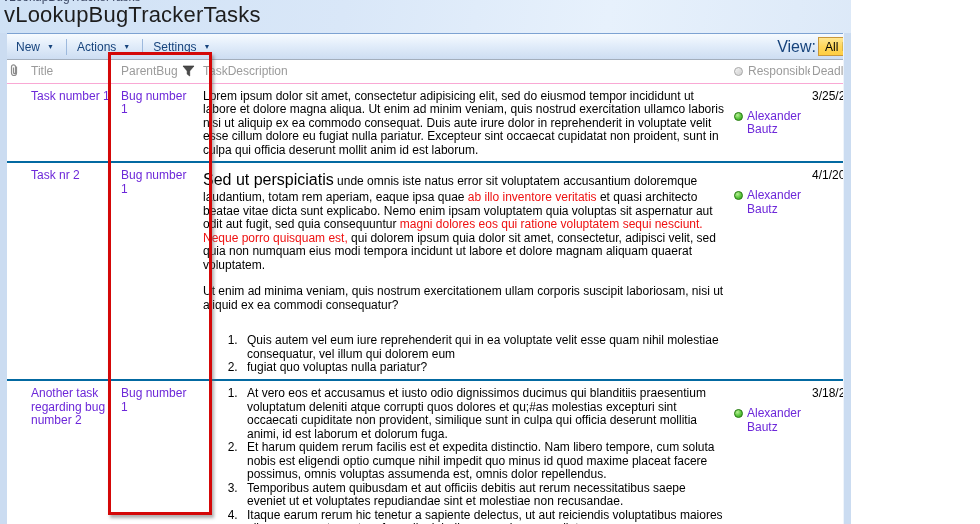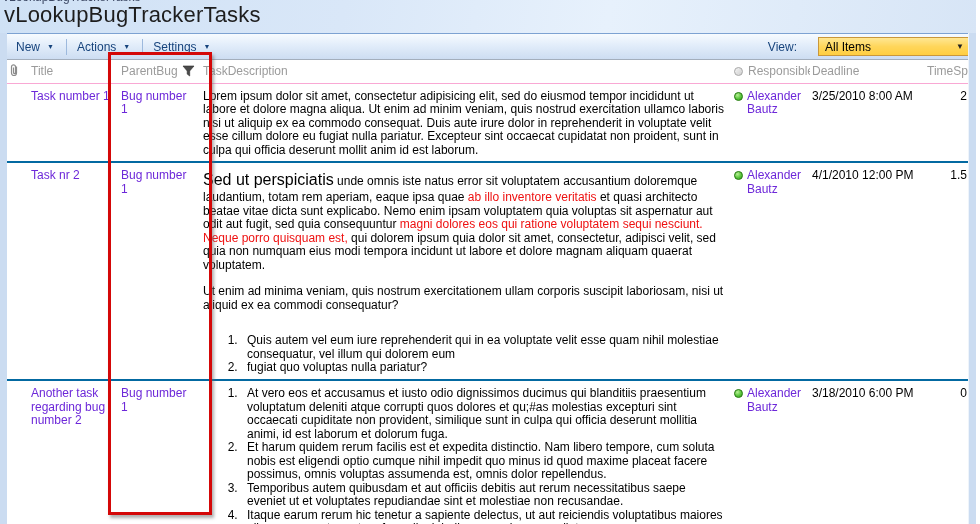--- a/index.html
+++ b/index.html
@@ -1,21 +1,21 @@
 <!DOCTYPE html>
 <html><head>
 <meta charset="utf-8">
 <style>
   html,body{margin:0;padding:0;}
   body{
     width:980px;height:524px;overflow:hidden;background:#fff;
     font-family:"Liberation Sans", sans-serif;
     -webkit-font-smoothing:antialiased;
   }
-  .page{position:relative;width:976px;height:524px;overflow:hidden;}
+  .page{position:relative;width:807px;height:524px;overflow:hidden;padding-left:44px;}
 
   
   .banner{
     position:absolute;top:0;left:0;width:980px;height:33px;overflow:hidden;
     background:linear-gradient(100deg,#cfe1f5 0%,#d9e7f8 35%,#e7f1fc 62%,#d7e5f6 100%);
   }
   .crop-text{position:absolute;top:-10px;left:3px;font-size:12px;color:#3e4a66;white-space:nowrap;}
   .page-title{
     position:absolute;top:2px;left:4px;margin:0;
     font-size:22px;font-weight:400;color:#1d1d1d;letter-spacing:.2px;
@@ -29,21 +29,21 @@
     display:flex;align-items:center;justify-content:space-between;
   }
   .menus{display:flex;align-items:center;height:100%;padding-left:6px;}
   .menu-item{
     display:flex;align-items:center;height:100%;padding:0 12px 0 10px;
     color:#16437c;font-size:12px;cursor:default;
   }
   .menu-item .arrow{font-size:7px;margin-left:7px;color:#16437c;}
   .menu-sep{width:1px;height:16px;background:#9db9dd;}
   .view-area{display:flex;align-items:center;padding-right:10px;}
-  .view-label{color:#16437c;font-size:12px;margin-right:21px;}
+  .view-label{color:#16437c;font-size:16px;margin-right:2px;}
   .view-dropdown{
     width:152px;height:19px;box-sizing:border-box;
     background:linear-gradient(180deg,#ffe793 0%,#ffd65b 50%,#ffce41 100%);
     border:1px solid #c9973b;
     display:flex;align-items:center;justify-content:space-between;
     padding:0 5px 0 6px;font-size:12px;font-weight:normal;color:#000;cursor:default;
   }
   .view-dropdown .dd-arrow{font-size:8px;color:#222;}
 
   
@@ -74,21 +74,21 @@
   .desc p{margin:0;}
   .desc .p2{margin-top:13px;}
   .desc ol{margin:22px 0 0 0;padding-left:38px;}
   .desc ol.tight{margin-top:0;}
   .desc li{margin:0 0 0 0;padding-left:6px;}
   .big{font-size:16px;line-height:22px;color:#000;}
   .red{color:#ee1111;}
   .nowrap{white-space:nowrap;}
 
   
-  .resp-wrap{position:relative;padding-left:13px;}
+  .resp-wrap{position:relative;padding-left:13px;margin-top:20px;}
   .presence-on{
     position:absolute;left:0;top:2px;width:9px;height:9px;border-radius:50%;
     background:radial-gradient(circle at 35% 30%,#b8f095 0%,#57c43a 55%,#2f941c 100%);
     border:1px solid #2c7d18;box-sizing:border-box;
   }
   .presence-off{
     display:inline-block;width:9px;height:9px;border-radius:50%;box-sizing:border-box;
     border:1px solid #a9a9a9;background:linear-gradient(135deg,#f4f4f4,#cfcfcf);
     margin-right:5px;vertical-align:-1px;
   }

